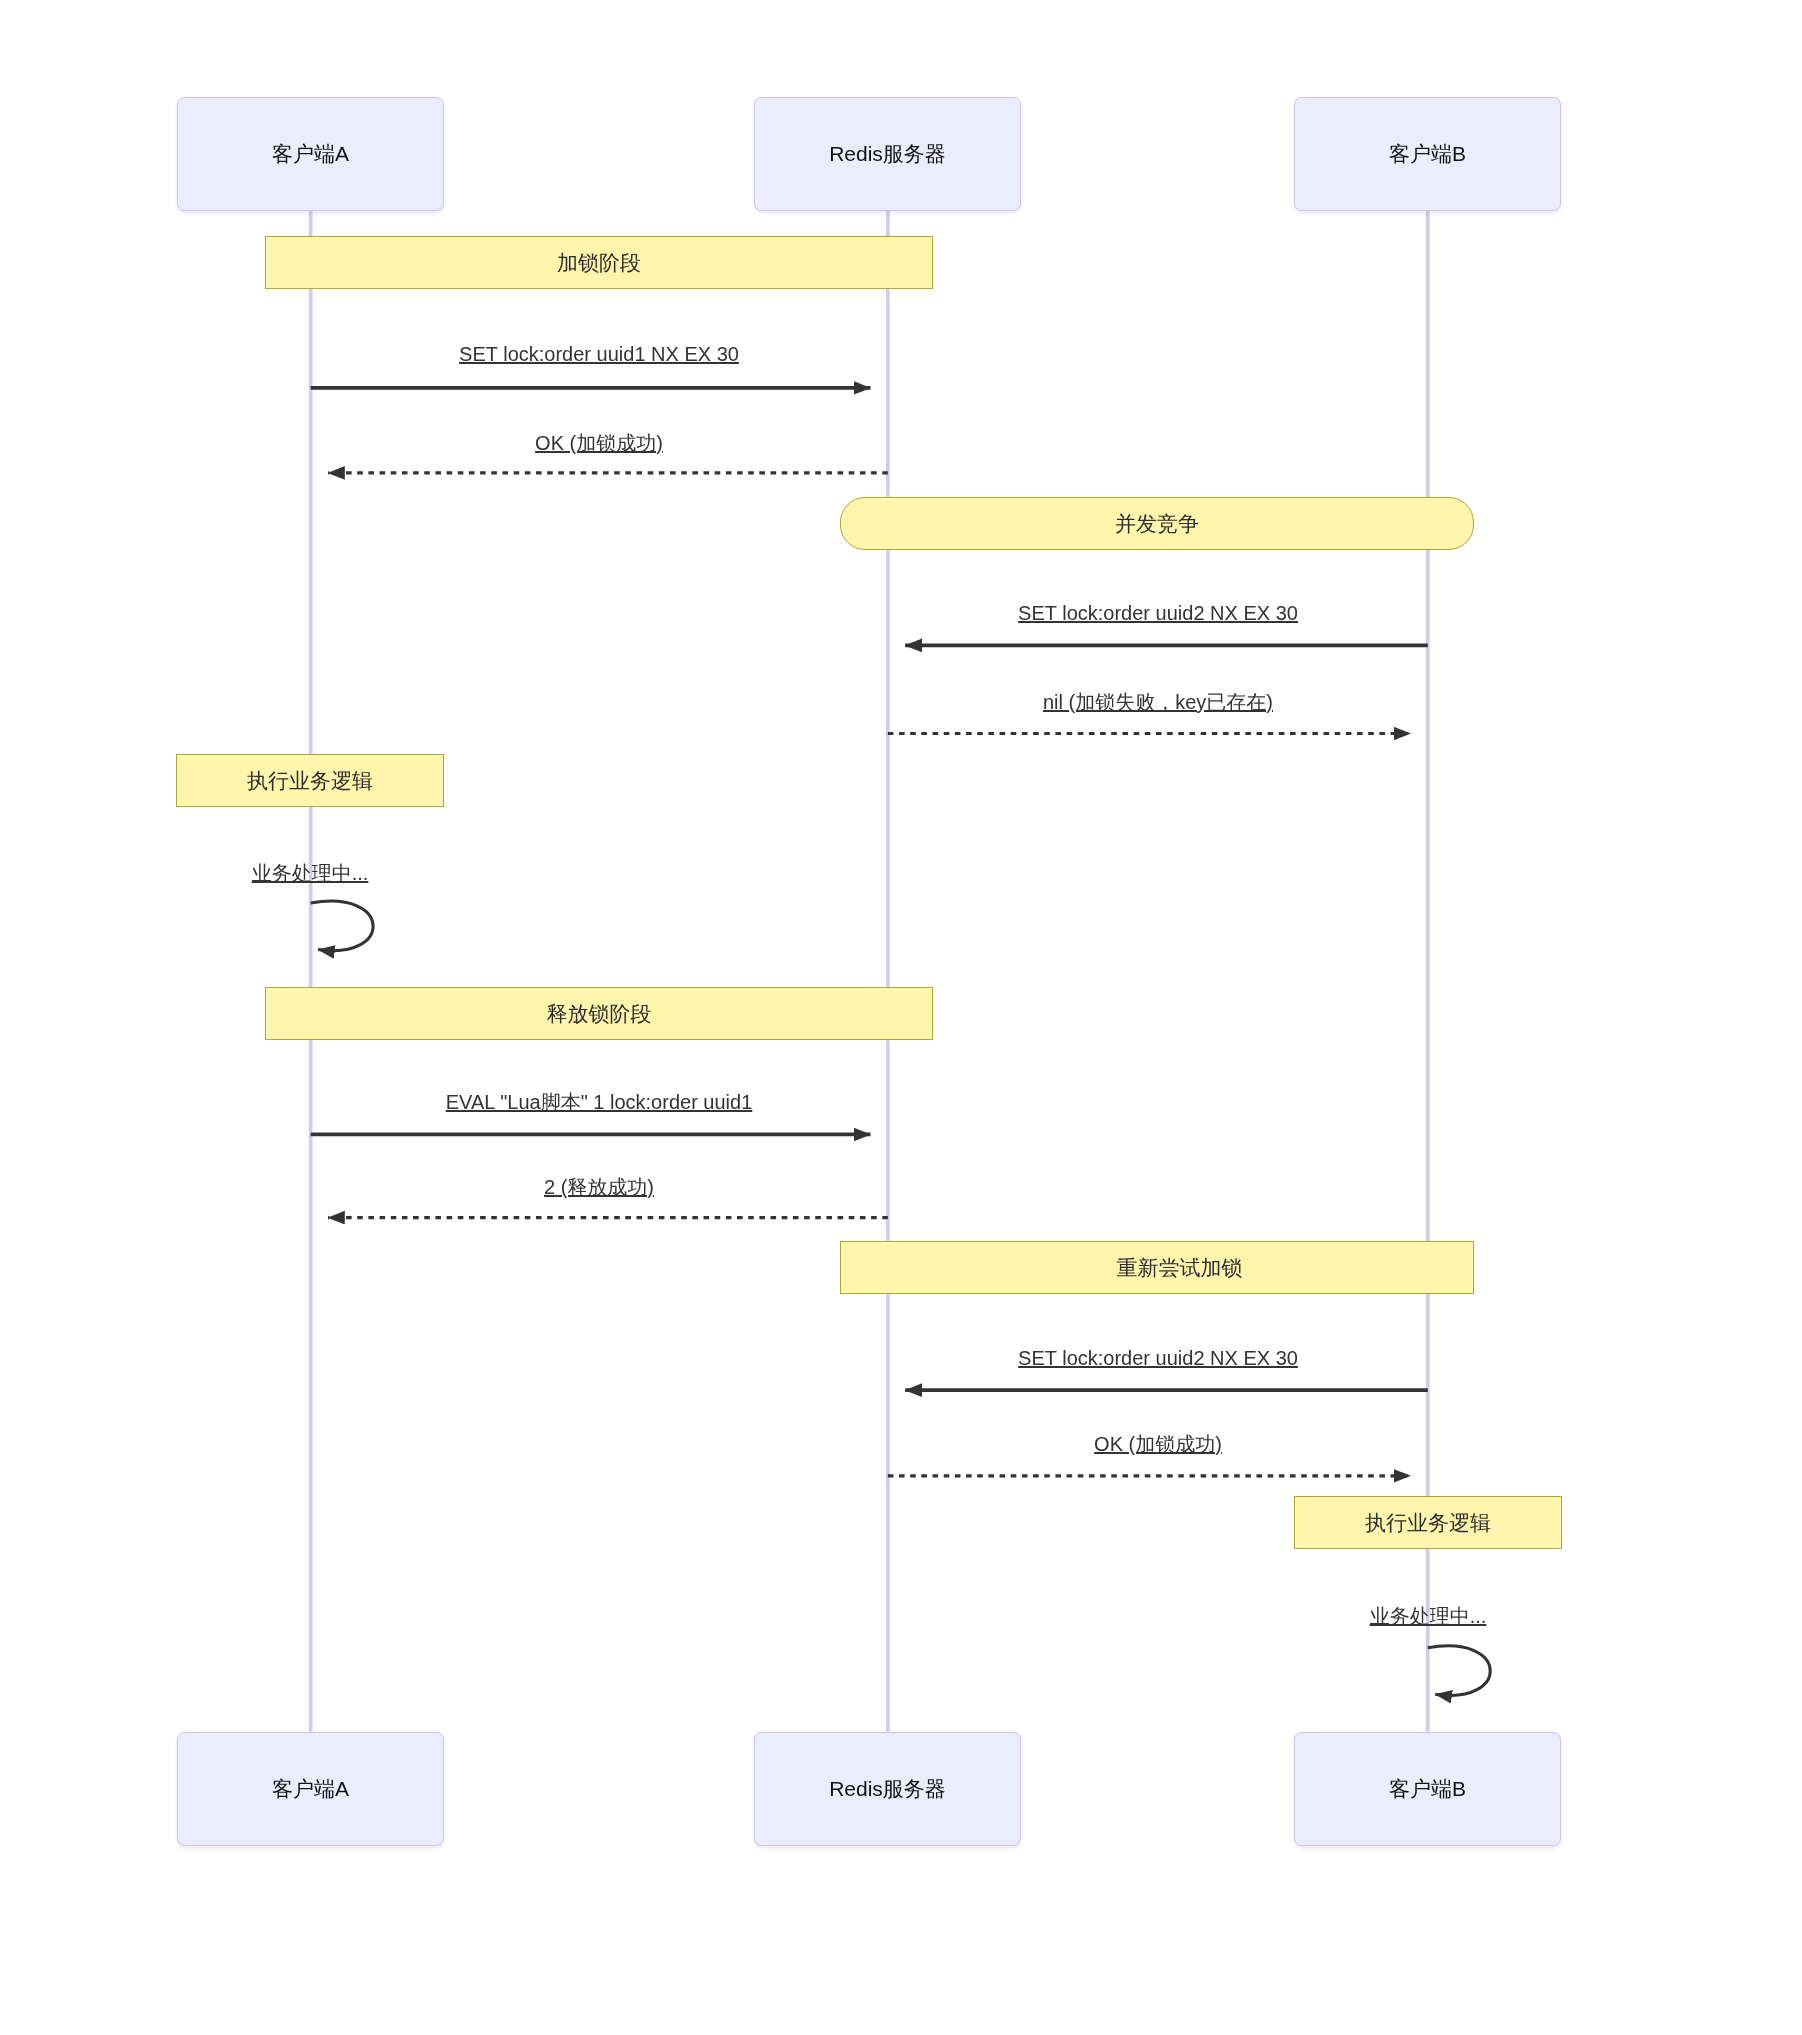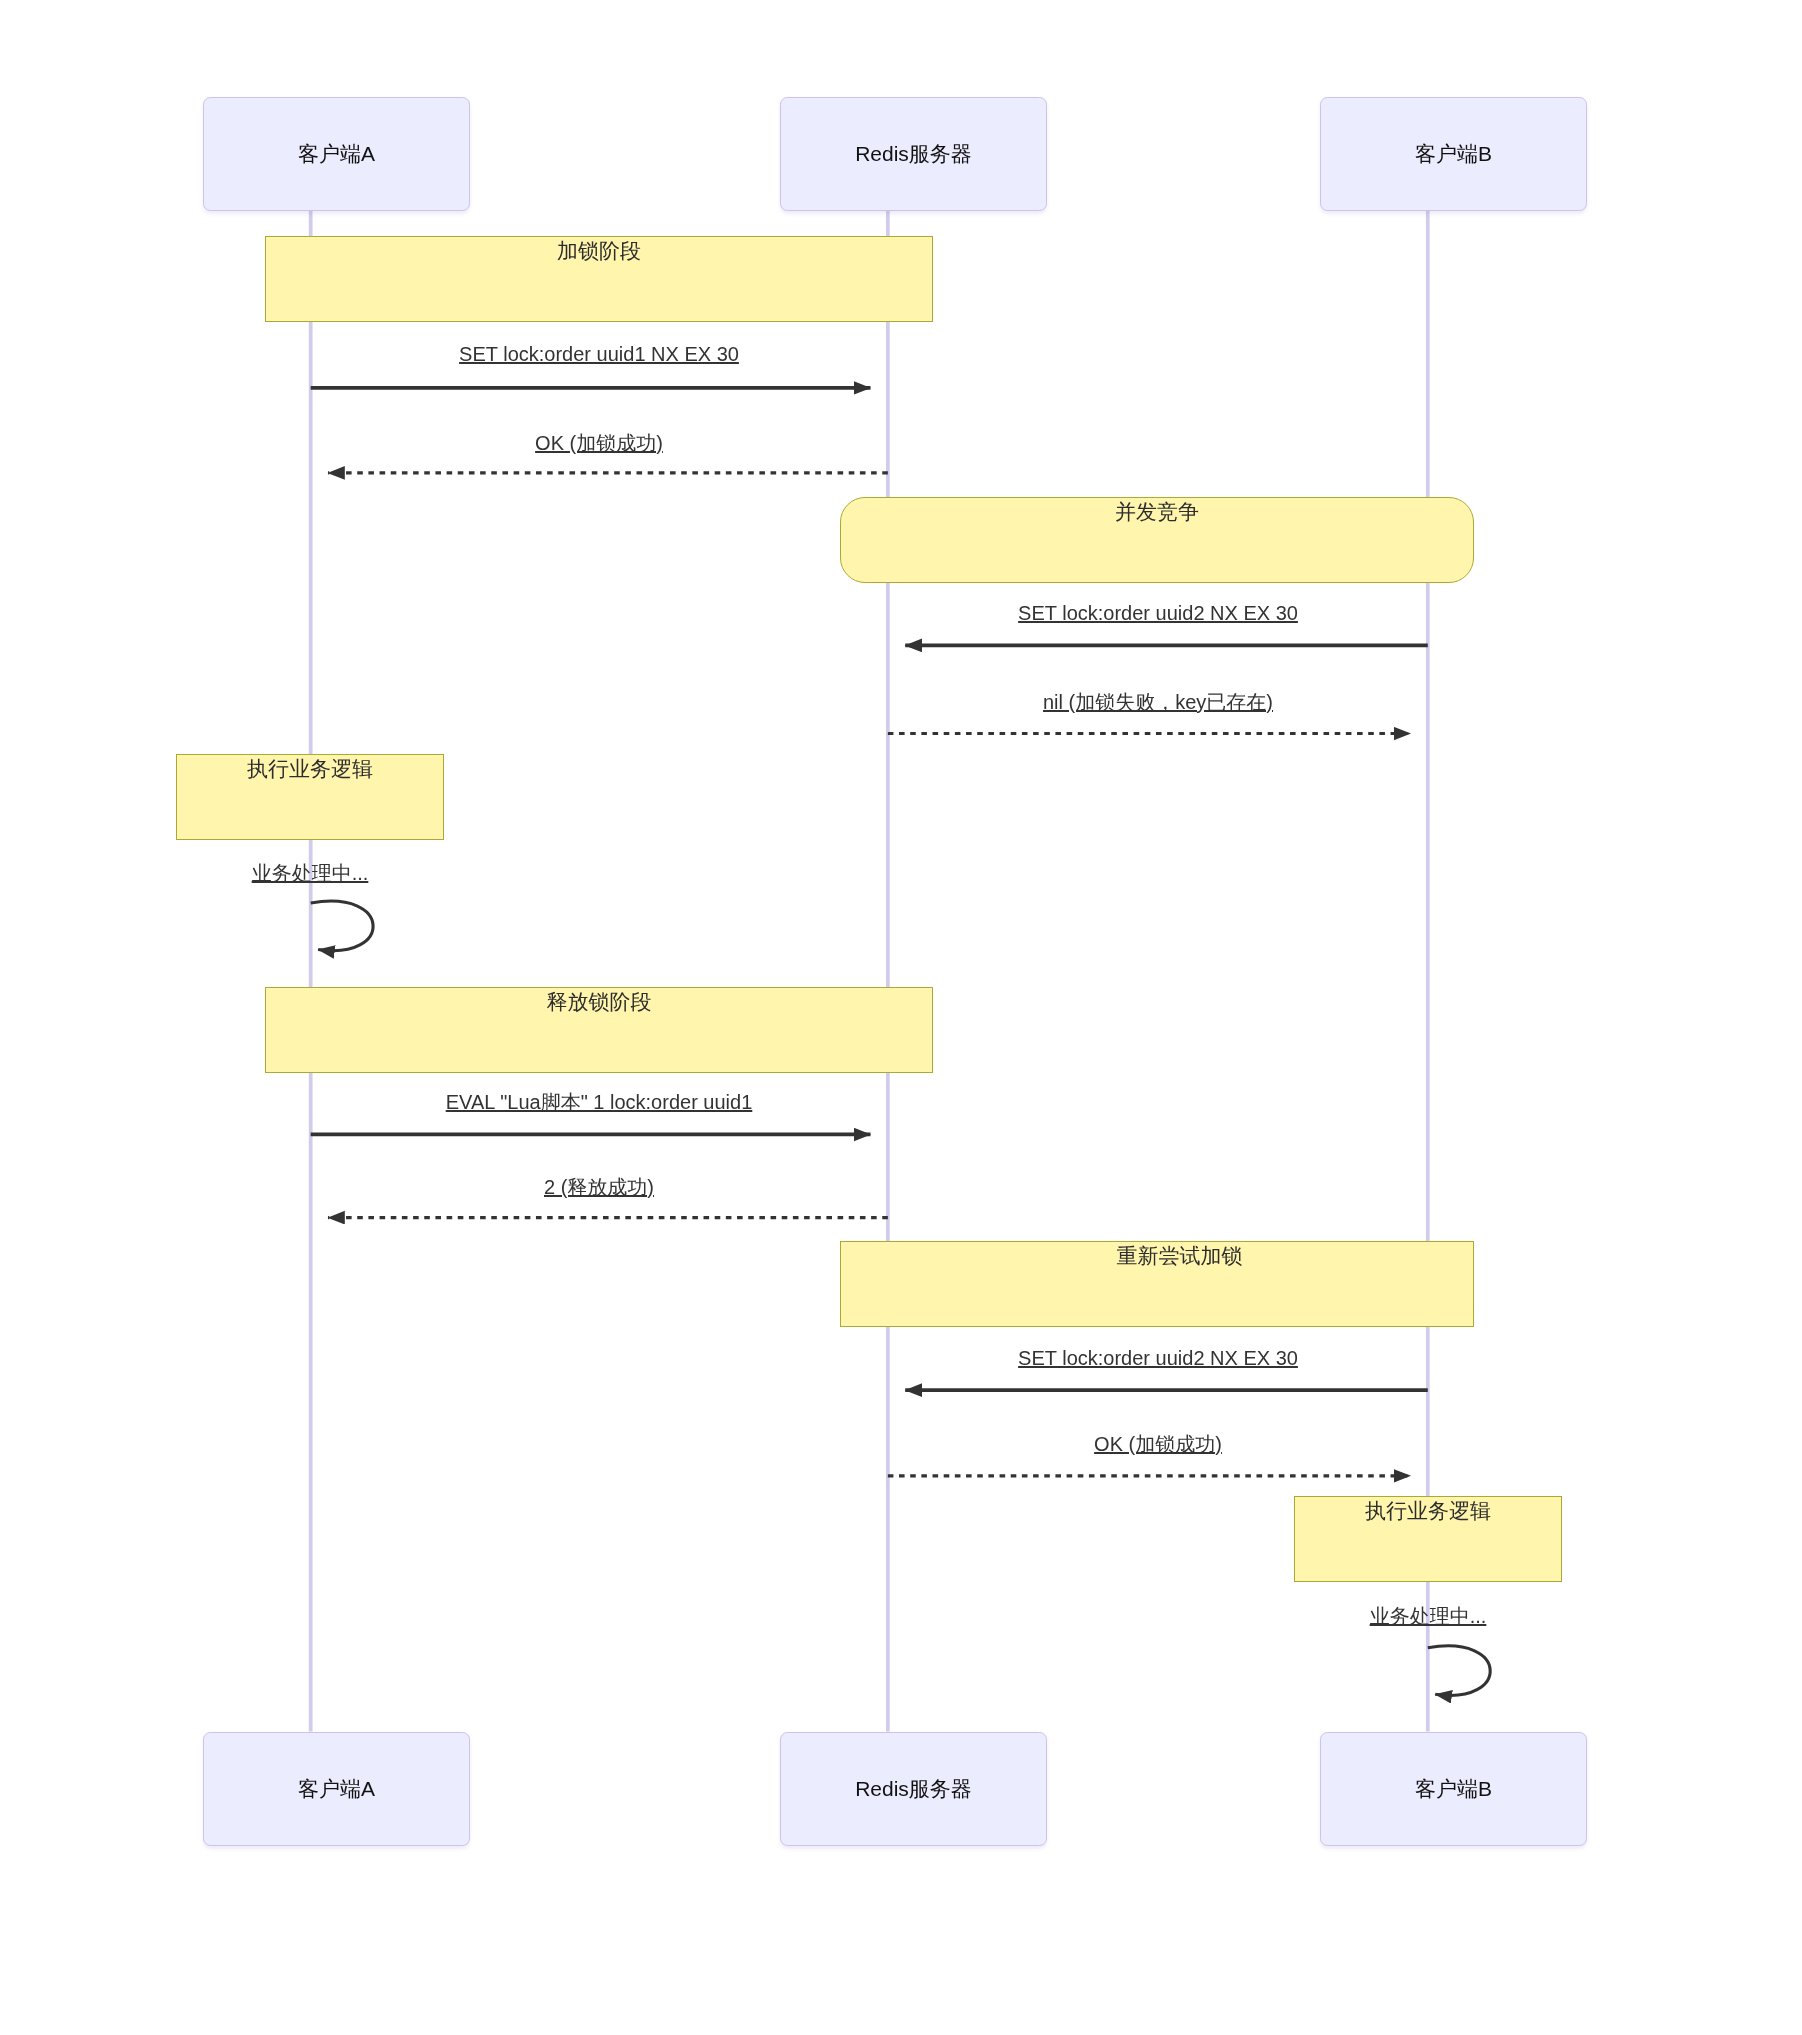--- a/index.html
+++ b/index.html
@@ -26,29 +26,29 @@
     background: #ECECFF;
     border: 1.9px solid #CFC2EA;
     border-radius: 7.4px;
     box-sizing: border-box;
     display: flex;
     align-items: center;
     justify-content: center;
     font-size: 21px;
     color: #111111;
     box-shadow: 0 2.5px 3.7px rgba(120,100,180,0.12);
-    margin-left: 26px;
   }
   .note-box {
     position: absolute;
-    height: 86px;
+    height: 53px;
     background: #FFF5AD;
     border: 1.9px solid #AAAA33;
     box-sizing: border-box;
     display: flex;
+    align-items: center;
     justify-content: center;
     font-size: 21px;
     color: #2d2d2d;
   }
   .msg-label {
     position: absolute;
     transform: translateX(-50%);
     font-size: 20px;
     color: #333333;
     white-space: nowrap;

